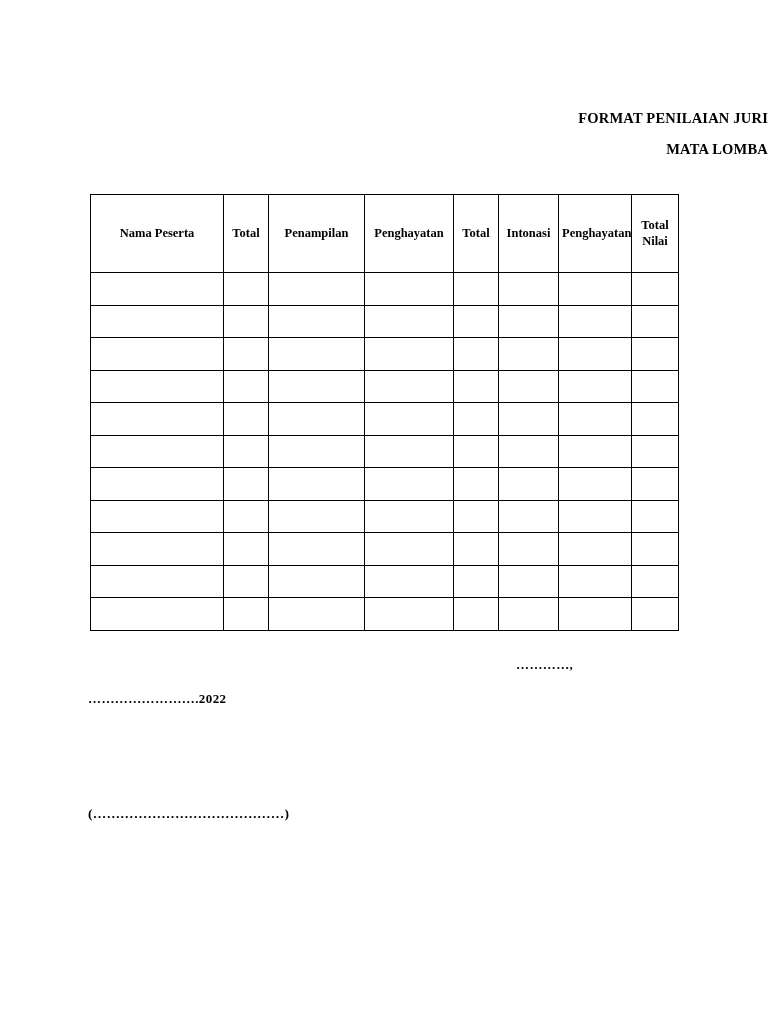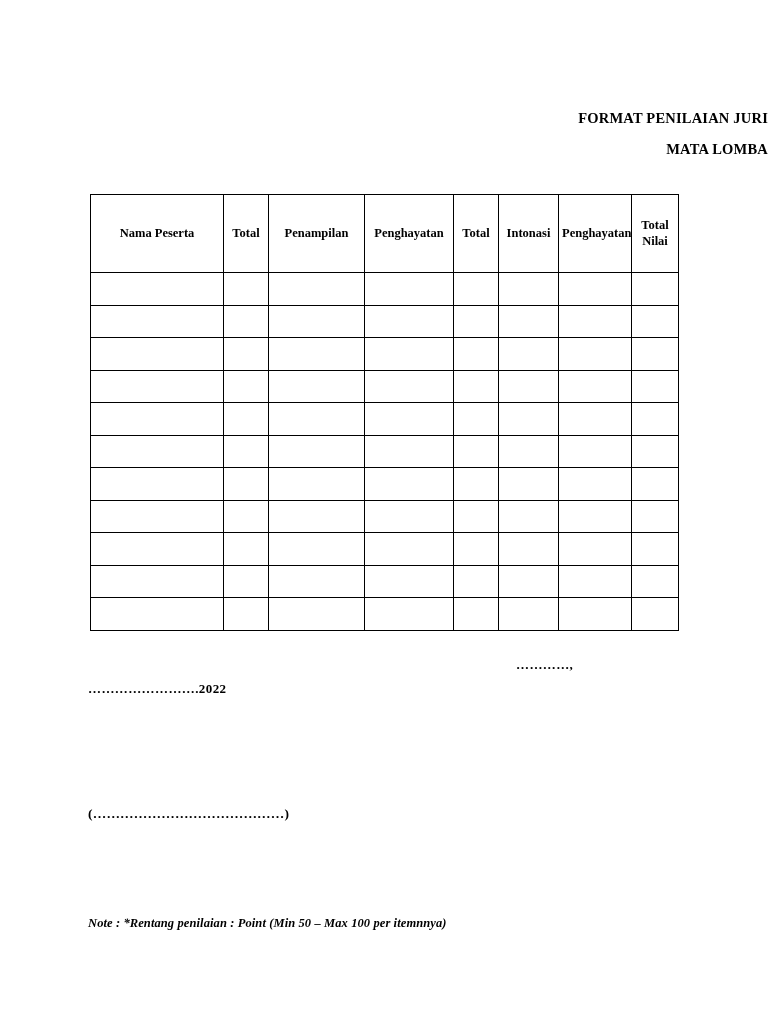--- a/index.html
+++ b/index.html
@@ -82,21 +82,21 @@
     position: absolute;
     left: 516px;
     top: 6px;
     font-size: 13px;
     font-weight: bold;
     letter-spacing: 0.4px;
   }
   .left-date {
     position: absolute;
     left: 88px;
-    top: 30px;
+    top: 40px;
     font-size: 13px;
     font-weight: bold;
     letter-spacing: 0.4px;
   }
   .signature-name {
     position: absolute;
     left: 88px;
     top: 155px;
     font-size: 13.5px;
     font-weight: bold;
@@ -258,16 +258,15 @@
           <td></td>
         </tr>
       </tbody>
     </table>
   </div>
 
   <div class="sign-area">
     <div class="place-date">…………,</div>
     <div class="left-date">…………………….2022</div>
     <div class="signature-name">(……………………………………)</div>
-    <div class="note">Note : *Rentang penilaian : Point (Min 50 – Max 100 per itemnnya)</div>
   </div>
 
 </div>
 
 </body></html>

